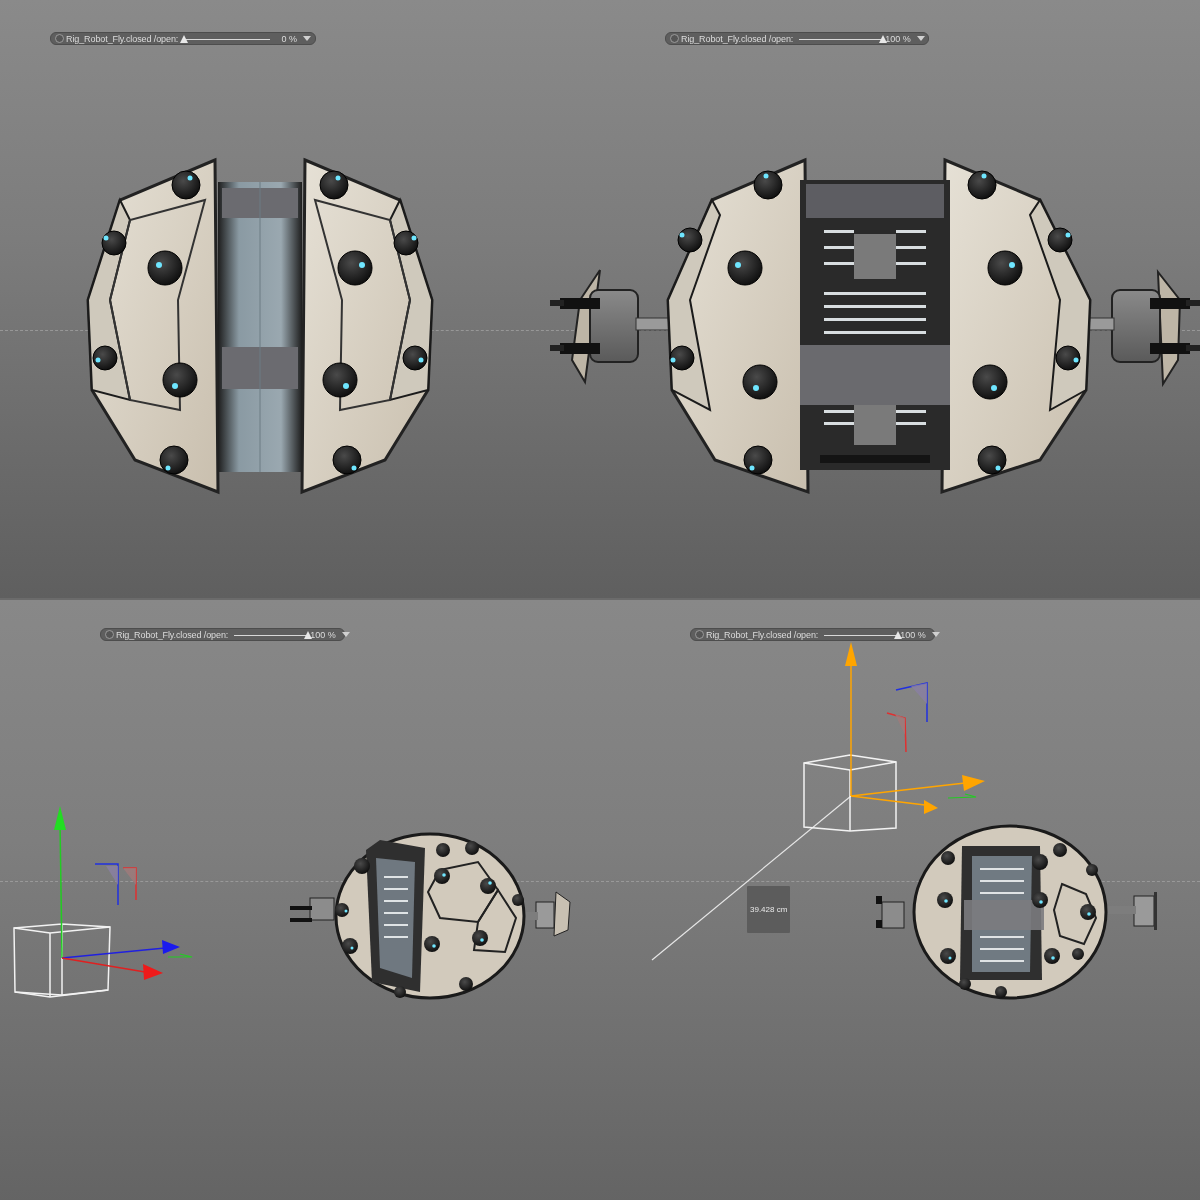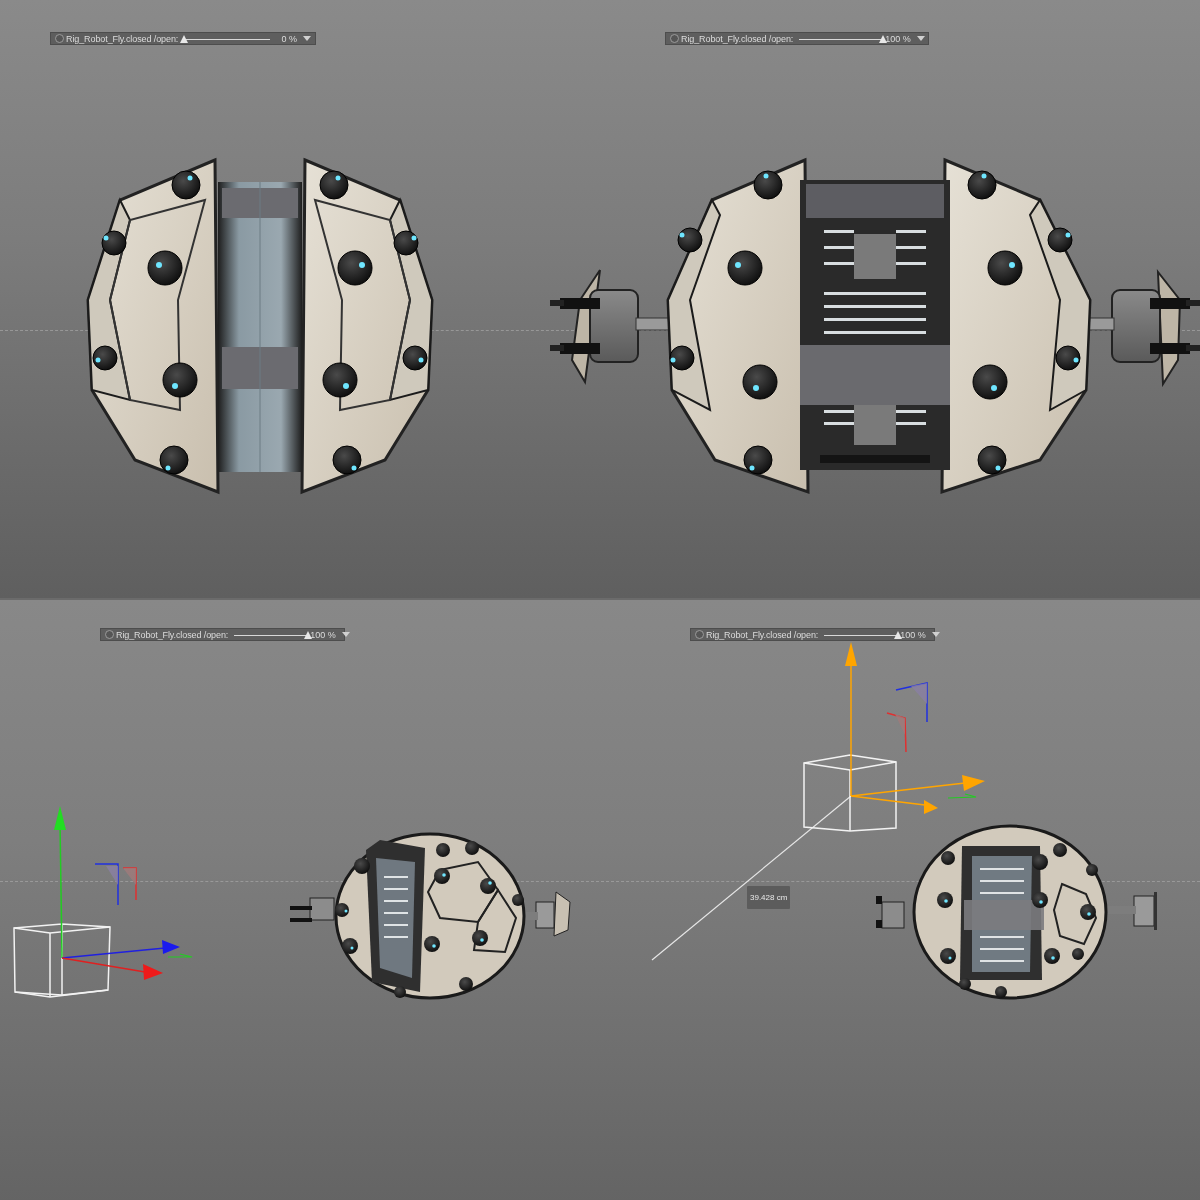--- a/index.html
+++ b/index.html
@@ -1,29 +1,29 @@
 <!DOCTYPE html>
 <html><head>
 <meta charset="utf-8">
 <style>
   html, body { margin:0; padding:0; }
   body { width:1200px; height:1200px; position:relative; overflow:hidden; font-family:"Liberation Sans", sans-serif; background:#666; }
   .pane { position:absolute; overflow:hidden; }
   .pane-top { left:0; top:0; width:1200px; height:598px; background:linear-gradient(#8a8a8a 0%, #7c7c7c 40%, #6b6b6b 75%, #5f5f5f 100%); }
   .pane-bottom { left:0; top:598px; width:1200px; height:602px; background:linear-gradient(#888 0%, #7e7e7e 40%, #6f6f6f 75%, #646464 100%); border-top:2px solid #6b6b6b; }
   .horizon { position:absolute; left:0; width:1200px; height:0; border-top:1px dashed #a3a3a3; opacity:.75; }
-  .hud { position:absolute; height:13px; background:#5e5e5e; border:1px solid #4d4d4d; border-radius:0; display:flex; align-items:center; font-size:9px; color:#dcdcdc; box-sizing:border-box; padding:0 4px; white-space:nowrap; }
+  .hud { position:absolute; height:13px; background:#5e5e5e; border:1px solid #4d4d4d; border-radius:6px; display:flex; align-items:center; font-size:9px; color:#dcdcdc; box-sizing:border-box; padding:0 4px; white-space:nowrap; }
   .hud .dot { width:7px; height:7px; border-radius:50%; border:1px solid #9a9a9a; background:#555; margin-right:2px; flex:none; }
   .hud .label { letter-spacing:-0.1px; }
   .hud .track { position:relative; height:10px; flex:none; margin-left:6px; }
   .hud .track .line { position:absolute; left:0; right:0; top:5px; height:1px; background:#d8d8d8; }
   .hud .track .handle { position:absolute; top:1px; width:0; height:0; border-left:4px solid transparent; border-right:4px solid transparent; border-bottom:8px solid #e8e8e8; }
   .hud .value { margin-left:2px; width:26px; text-align:right; }
   .hud .arrow { margin-left:6px; width:0; height:0; border-left:4px solid transparent; border-right:4px solid transparent; border-top:5px solid #d0d0d0; }
-  .measure { position:absolute; left:747px; top:884px; background:#5c5c5c; color:#e8e8e8; font-size:8px; padding:7px 3px; border-radius:1px; }
+  .measure { position:absolute; left:747px; top:884px; background:#5c5c5c; color:#e8e8e8; font-size:8px; padding:19px 3px; border-radius:1px; }
   svg.abs { position:absolute; left:0; top:0; }
 </style>
 </head>
 <body>
 
 <div class="pane pane-top">
   <div class="horizon" style="top:330px"></div>
 
   <div class="hud" style="left:50px; top:32px; width:266px;">
     <span class="dot"></span>

